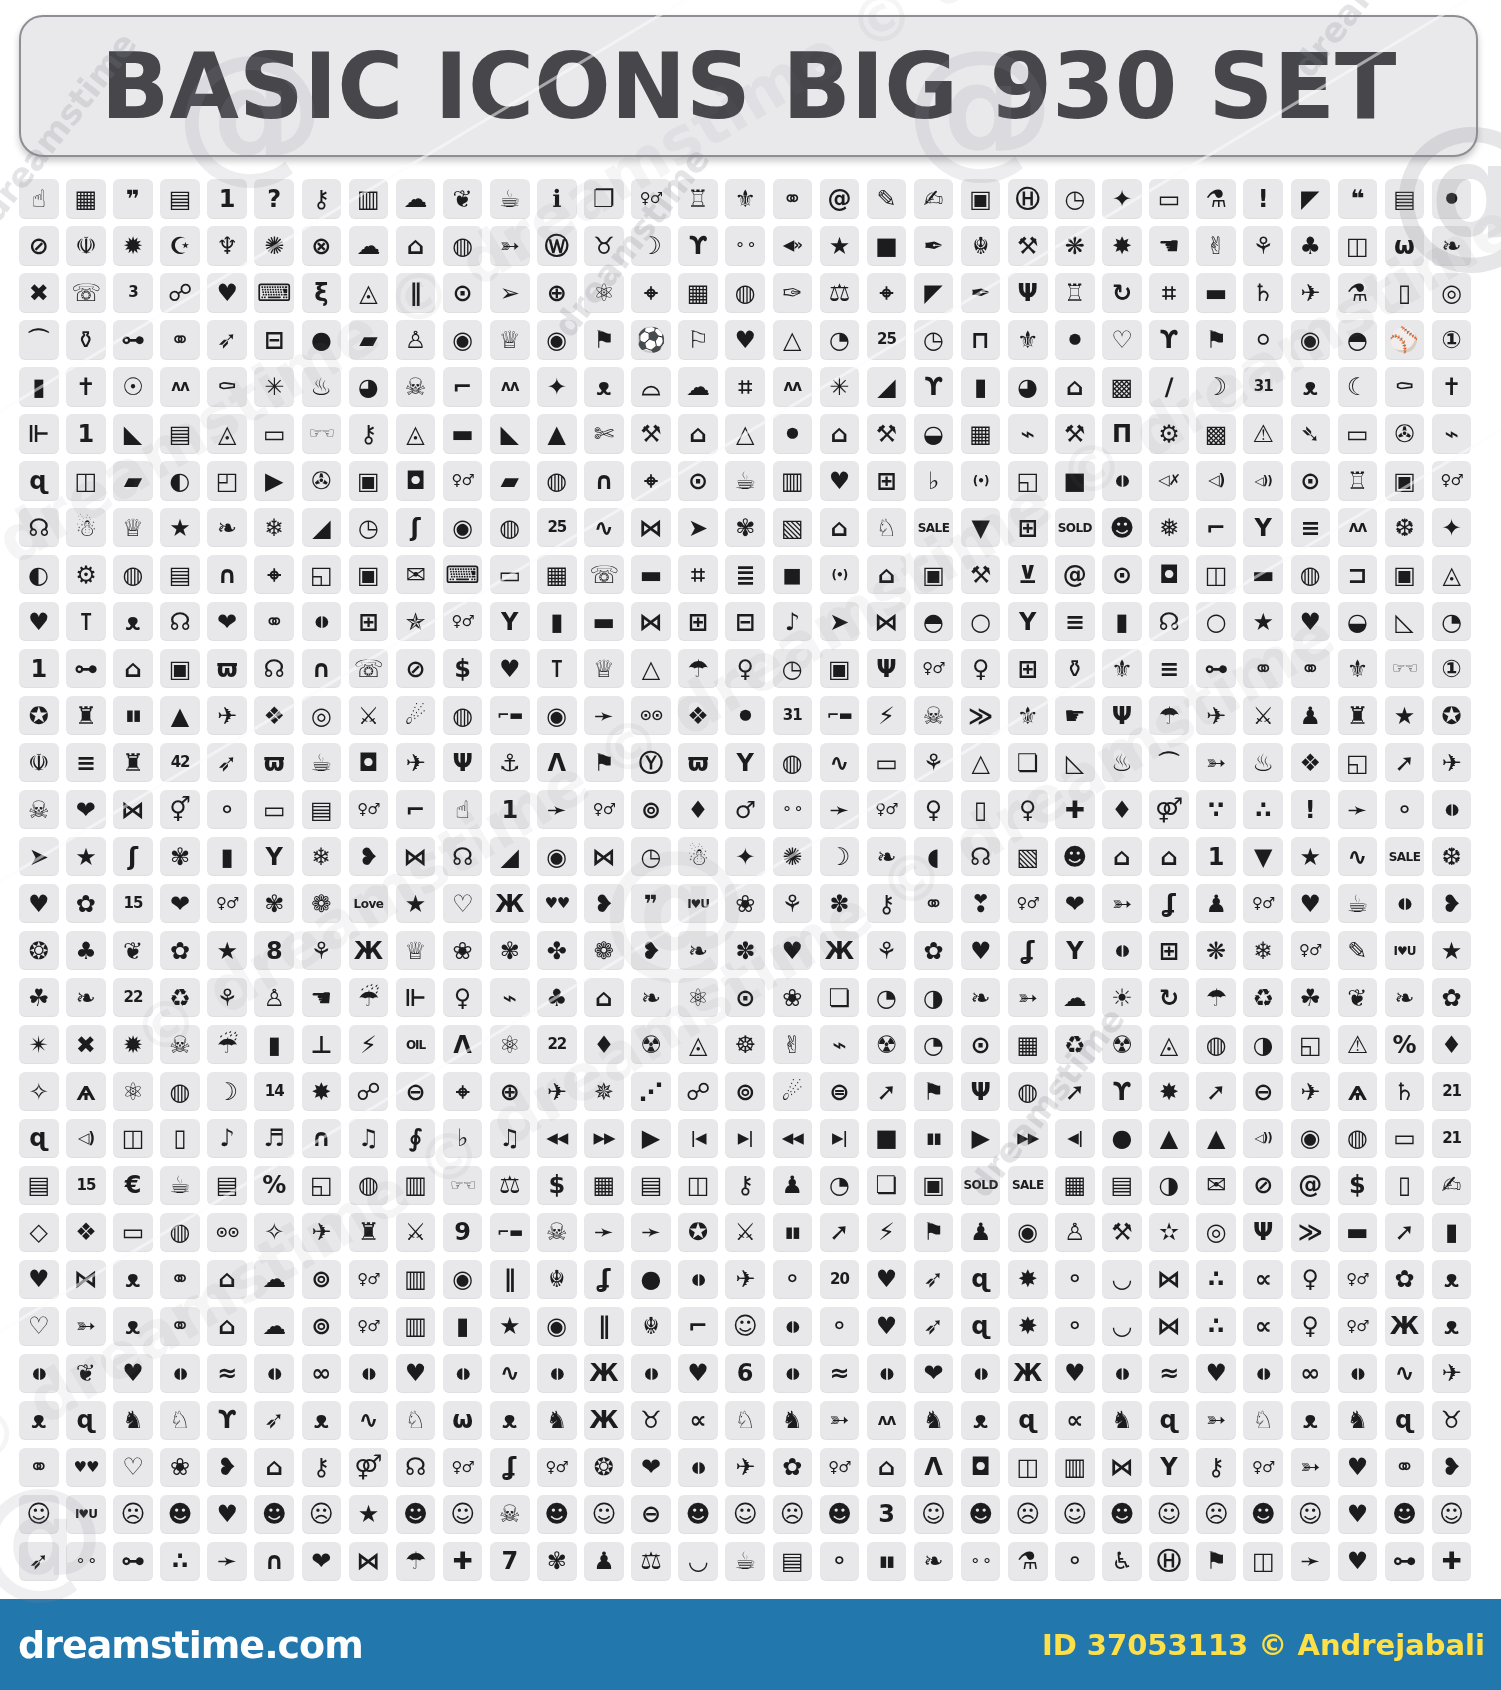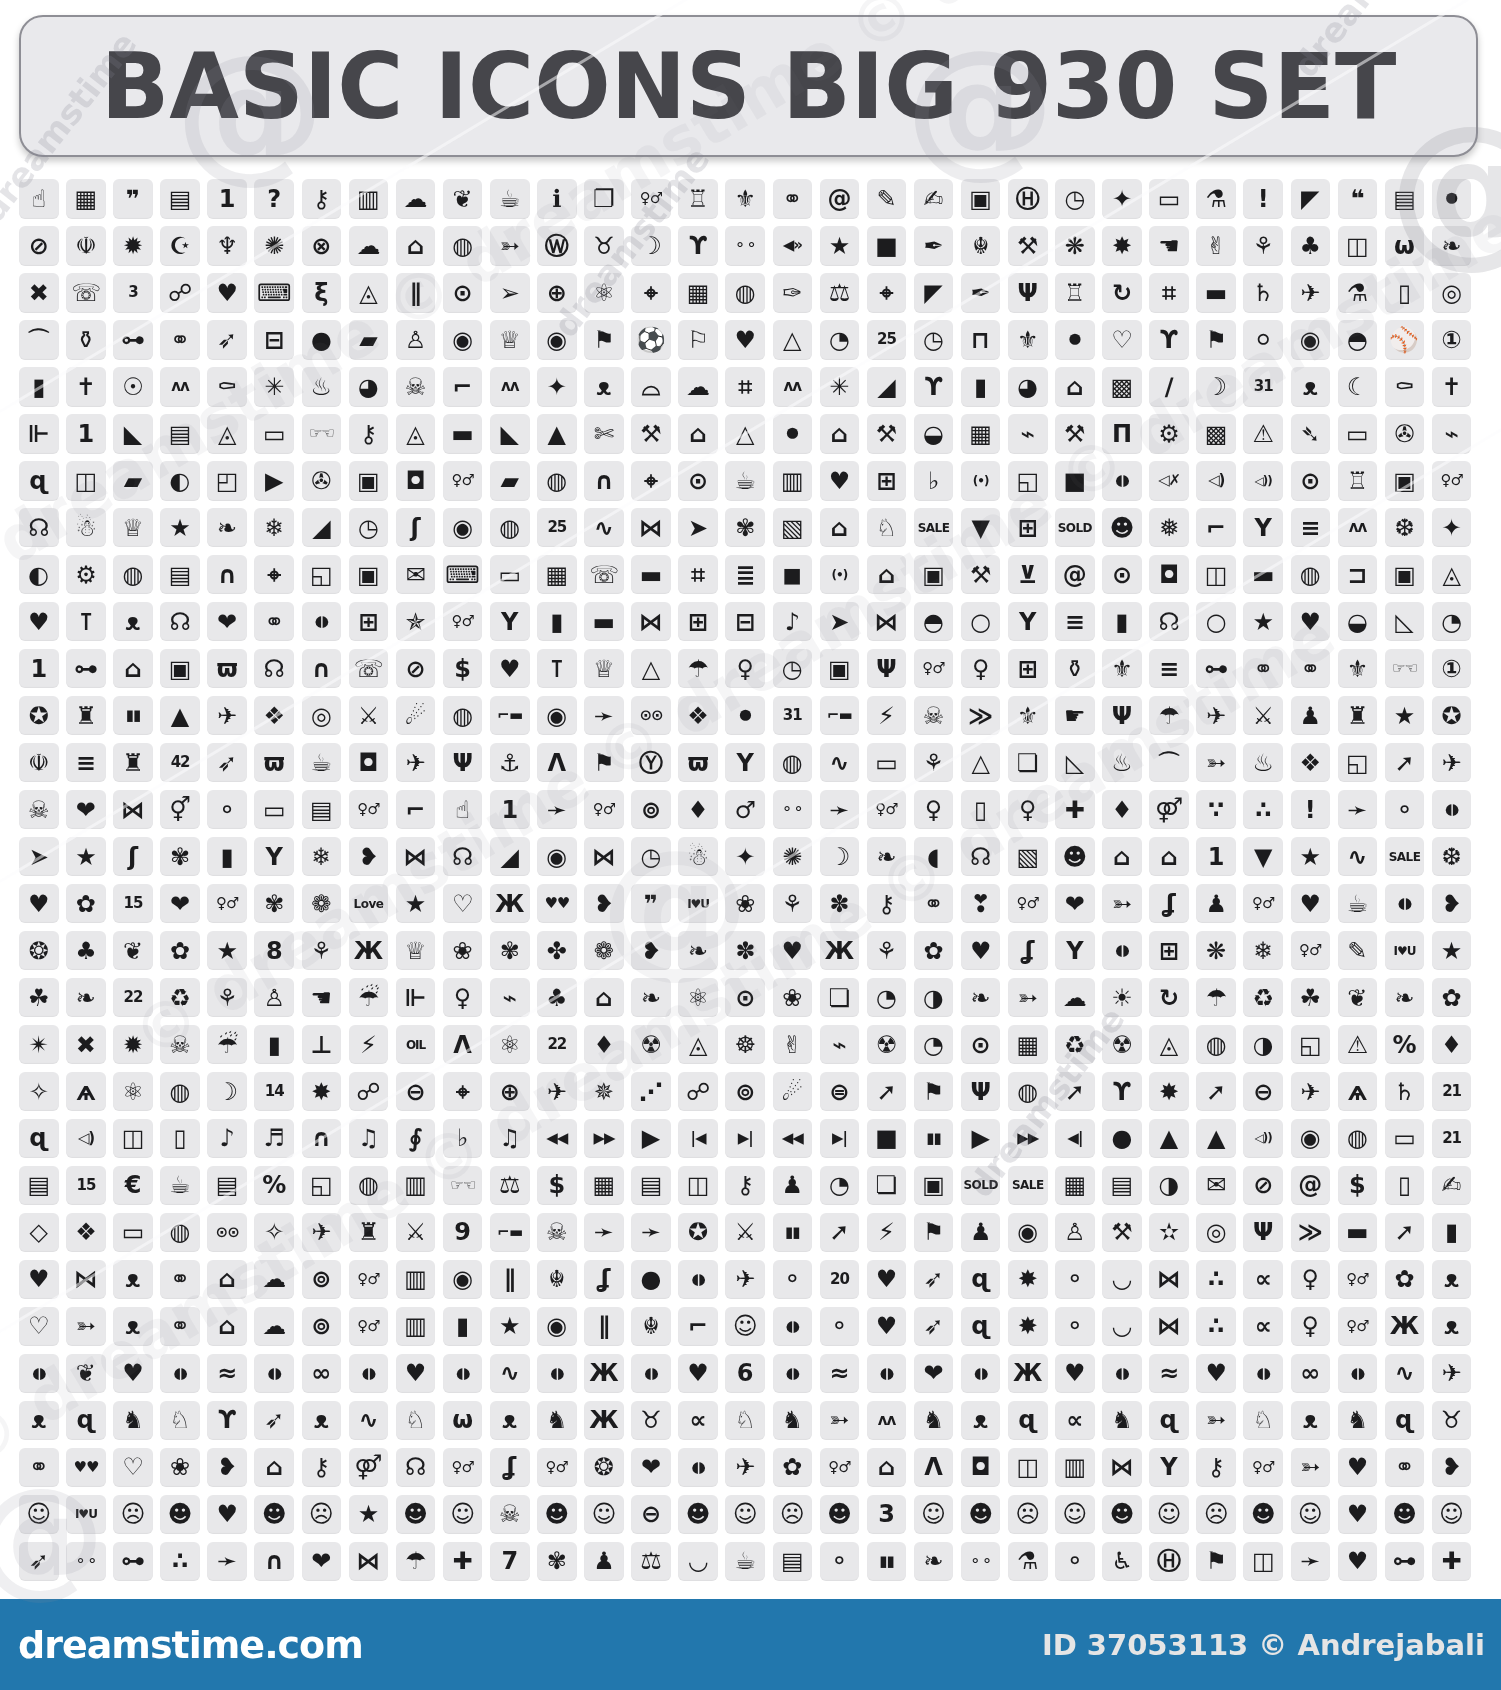--- a/index.html
+++ b/index.html
@@ -48,21 +48,21 @@
   .g3{font-size:12px;letter-spacing:-1px;line-height:1;}
   .g4{font-size:12px;letter-spacing:-0.5px;line-height:1;}
 
   
   .footer{
     position:absolute;left:0;top:1599px;width:1501px;height:91px;z-index:3;
     background:#2277ad;display:flex;align-items:center;justify-content:space-between;
     box-sizing:border-box;padding:0 16px 0 18px;gap:8px;
   }
   .footer-site{color:#ffffff;font-size:38px;font-weight:bold;letter-spacing:-1px;}
-  .footer-credit{color:#e5e5e5;font-size:29px;font-weight:bold;letter-spacing:0;}
+  .footer-credit{color:#fde047;font-size:29px;font-weight:bold;letter-spacing:0;}
 </style>
 </head>
 <body>
 
 <div class="page">
 
   <div class="wm wm-corner" style="left:-28px;top:205px;">dreamstime</div>
   <div class="wm wm-corner" style="left:1285px;top:60px;">dreamstime</div>
   <div class="wm wm-corner" style="left:545px;top:320px;">dreamstime</div>
   <div class="wm wm-corner" style="left:960px;top:1180px;">dreamstime</div>

